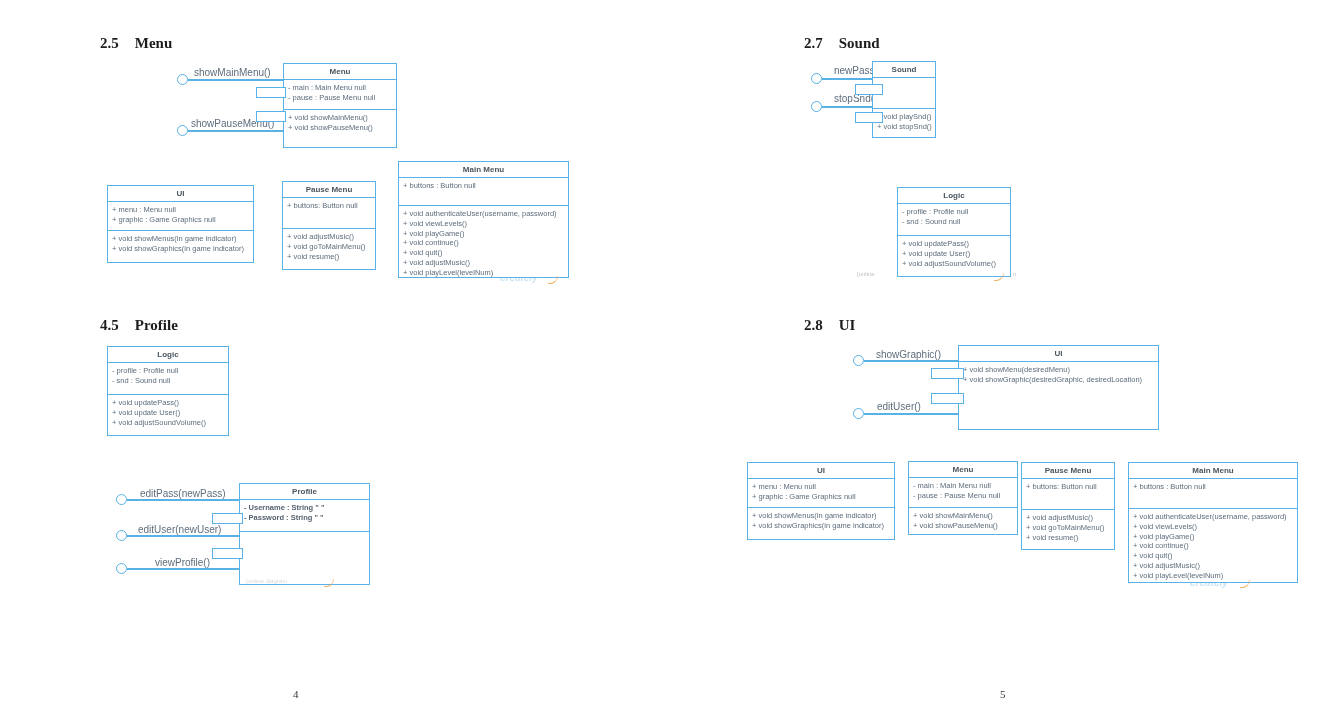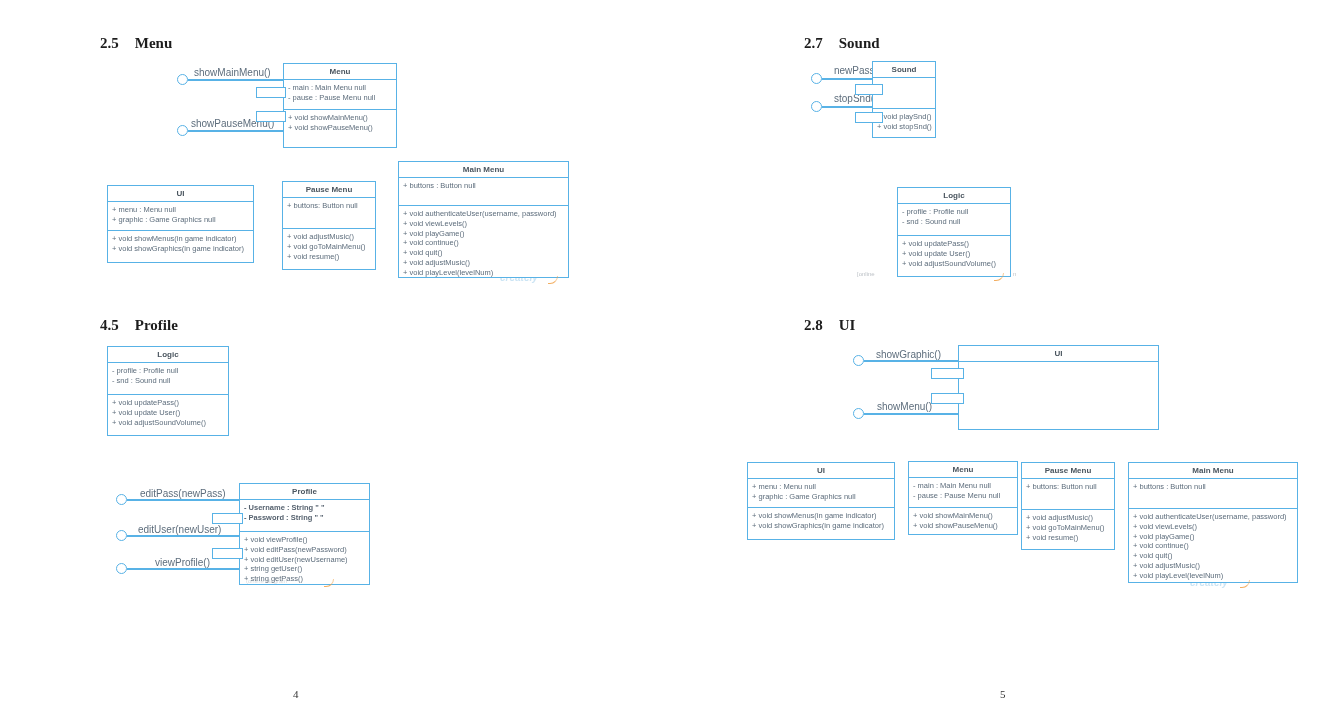--- a/index.html
+++ b/index.html
@@ -159,27 +159,20 @@
 
   <div class="socket" style="left:212px;top:513px;width:31px"></div>
   <div class="socket" style="left:212px;top:548px;width:31px"></div>
 
   <div class="uml-class" style="left:239px;top:483px;width:131px;height:102px">
     <div class="uml-title">Profile</div>
     <div class="uml-attrs bold-attrs" style="height:32px">
         <div class="uml-line">- Username : String " "</div>
         <div class="uml-line">- Password : String " "</div>
       </div>
-    <div class="uml-methods">
-        <div class="uml-line">+ void viewProfile()</div>
-        <div class="uml-line">+ void editPass(newPassword)</div>
-        <div class="uml-line">+ void editUser(newUsername)</div>
-        <div class="uml-line">+ string getUser()</div>
-        <div class="uml-line">+ string getPass()</div>
-      </div>
   </div>
 
   <div class="wm-frag-over" style="left:246px;top:578px">(online diagram</div>
   <div class="wm-arc" style="left:324px;top:579px"></div>
 
   <div class="wm-brand" style="left:500px;top:272px">creately</div>
   <div class="wm-arc" style="left:548px;top:276px"></div>
 
   <div class="page-number" style="left:293px;top:688px">4</div>
 
@@ -229,27 +222,31 @@
     <span class="sec-num">2.8</span>
     <span class="sec-title">UI</span>
   </div>
 
   <div class="iface-line" style="left:864px;top:360px;width:94px"></div>
   <div class="iface-circle" style="left:853px;top:355px"></div>
   <div class="iface-label" style="left:876px;top:350px">showGraphic()</div>
 
   <div class="iface-line" style="left:864px;top:413px;width:94px"></div>
   <div class="iface-circle" style="left:853px;top:408px"></div>
-  <div class="iface-label" style="left:877px;top:402px">showMenu()</div>
+  <div class="iface-label" style="left:877px;top:402px">editUser()</div>
 
   <div class="socket" style="left:931px;top:368px;width:33px"></div>
   <div class="socket" style="left:931px;top:393px;width:33px"></div>
 
   <div class="uml-class" style="left:958px;top:345px;width:201px;height:85px">
     <div class="uml-title">UI</div>
+    <div class="uml-methods">
+        <div class="uml-line">+ void showMenu(desiredMenu)</div>
+        <div class="uml-line">+ void showGraphic(desiredGraphic, desiredLocation)</div>
+      </div>
   </div>
 
   <div class="uml-class" style="left:747px;top:462px;width:148px;height:78px">
     <div class="uml-title">UI</div>
     <div class="uml-attrs" style="height:29px">
         <div class="uml-line">+ menu : Menu null</div>
         <div class="uml-line">+ graphic : Game Graphics null</div>
       </div>
     <div class="uml-methods">
         <div class="uml-line">+ void showMenus(in game indicator)</div>

